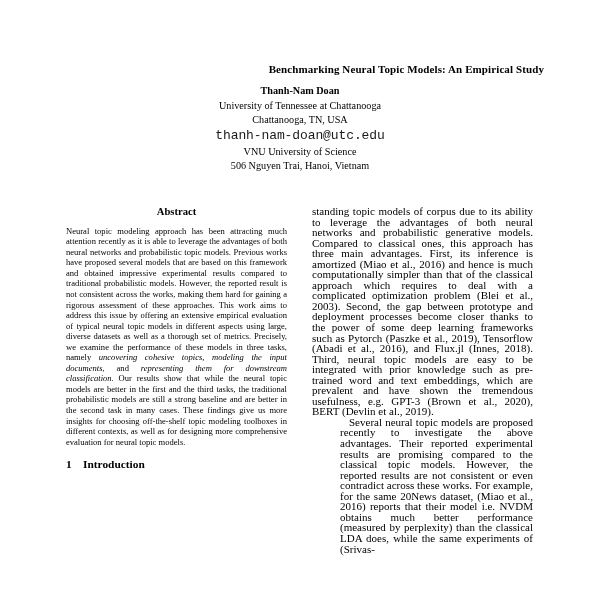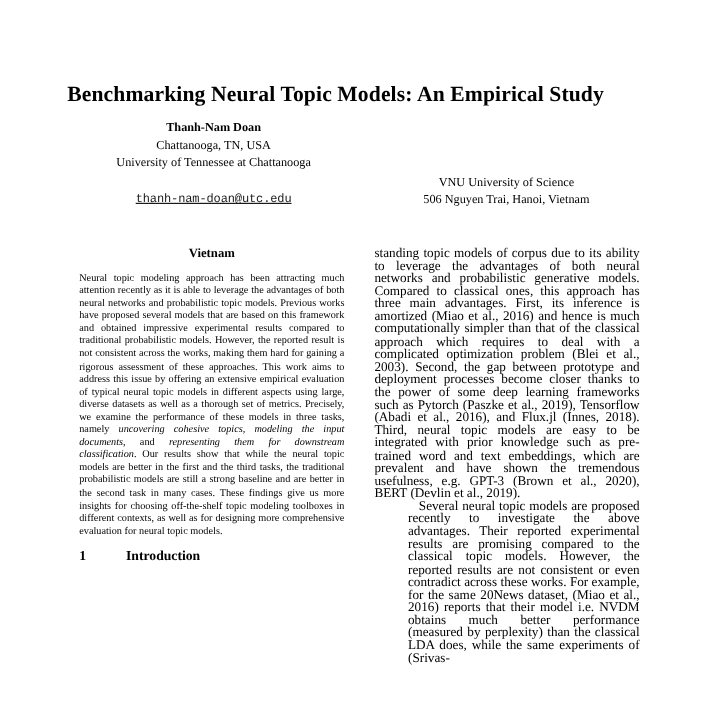--- a/index.html
+++ b/index.html
@@ -24,60 +24,58 @@
     background: #ffffff;
     box-sizing: border-box;
   }
 
   
   .paper-title {
     position: absolute;
     top: 56px;
     left: 56px;
     width: 488px;
-    text-align: left;
-    font-size: 18px;
+    text-align: right;
+    font-size: 11px;
     font-weight: bold;
     letter-spacing: 0.1px;
     line-height: 1.2;
   }
 
   
   .authors {
     position: absolute;
-    top: 100px;
+    top: 84px;
     left: 56px;
     width: 488px;
     display: flex;
-    flex-direction: row;
-    align-items: flex-end;
+    flex-direction: column;
   }
   .author-block {
     flex: 1 1 50%;
     text-align: center;
     line-height: 1.38;
   }
   .author-name {
     font-size: 10.2px;
     font-weight: bold;
     display: block;
     margin-bottom: 1px;
   }
   .author-affil {
     font-size: 10.2px;
     display: block;
   }
   .author-email {
     display: block;
     font-family: "Liberation Mono", "DejaVu Sans Mono", monospace;
-    font-size: 10px;
+    font-size: 13px;
     letter-spacing: -0.1px;
-    margin-top: 17px;
+    margin-top: 0;
     color: #1a1a1a;
-    text-decoration: underline;
   }
 
   
   .columns {
     position: absolute;
     top: 206px;
     left: 0;
     width: 600px;
   }
   .col {
@@ -123,51 +121,50 @@
     font-size: 11.4px;
     font-weight: bold;
     margin-top: 11px;
   }
   .section-heading .sec-num {
     width: 17px;
     flex: 0 0 17px;
   }
   .section-heading .sec-title {
     flex: 1 1 auto;
-    margin-left: 22px;
   }
 </style>
 </head>
 <body>
 
 <div class="page">
 
   <h1 class="paper-title">Benchmarking Neural Topic Models: An Empirical Study</h1>
 
   <div class="authors">
 
     <div class="author-block">
       <span class="author-name">Thanh-Nam Doan</span>
+      <span class="author-affil">University of Tennessee at Chattanooga</span>
       <span class="author-affil">Chattanooga, TN, USA</span>
-      <span class="author-affil">University of Tennessee at Chattanooga</span>
       <span class="author-email">thanh-nam-doan@utc.edu</span>
     </div>
 
     <div class="author-block">
       <span class="author-affil">VNU University of Science</span>
       <span class="author-affil">506 Nguyen Trai, Hanoi, Vietnam</span>
     </div>
 
   </div>
 
   <div class="columns">
 
     <div class="col col-left">
 
-      <div class="section-head-centered">Vietnam</div>
+      <div class="section-head-centered">Abstract</div>
 
       <p class="abstract-text"><span>Neural topic modeling approach has been attracting much attention recently as it is able to leverage the advantages of both neural networks and probabilistic topic models. Previous works have proposed several models that are based on this framework and obtained impressive experimental results compared to traditional probabilistic models. However, the reported result is not consistent across the works, making them hard for gaining a rigorous assessment of these approaches. This work aims to address this issue by offering an extensive empirical evaluation of typical neural topic models in different aspects using large, diverse datasets as well as a thorough set of metrics. Precisely, we examine the performance of these models in three tasks, namely </span><span class="it">uncovering cohesive topics, modeling the input documents</span><span>, and </span><span class="it">representing them for downstream classification</span><span>. Our results show that while the neural topic models are better in the first and the third tasks, the traditional probabilistic models are still a strong baseline and are better in the second task in many cases. These findings give us more insights for choosing off-the-shelf topic modeling toolboxes in different contexts, as well as for designing more comprehensive evaluation for neural topic models.</span></p>
 
       <div class="section-heading">
         <span class="sec-num">1</span>
         <span class="sec-title">Introduction</span>
       </div>
 
     </div>
 

